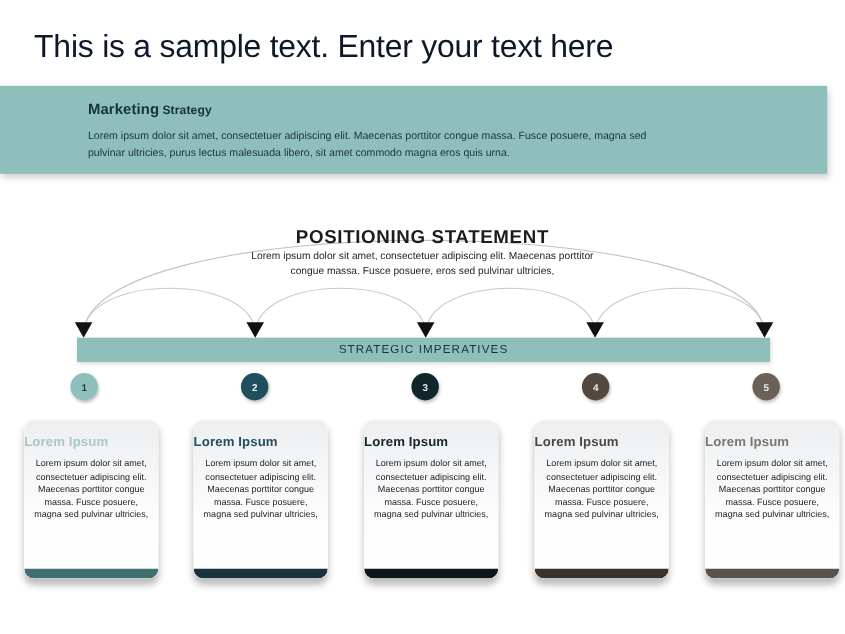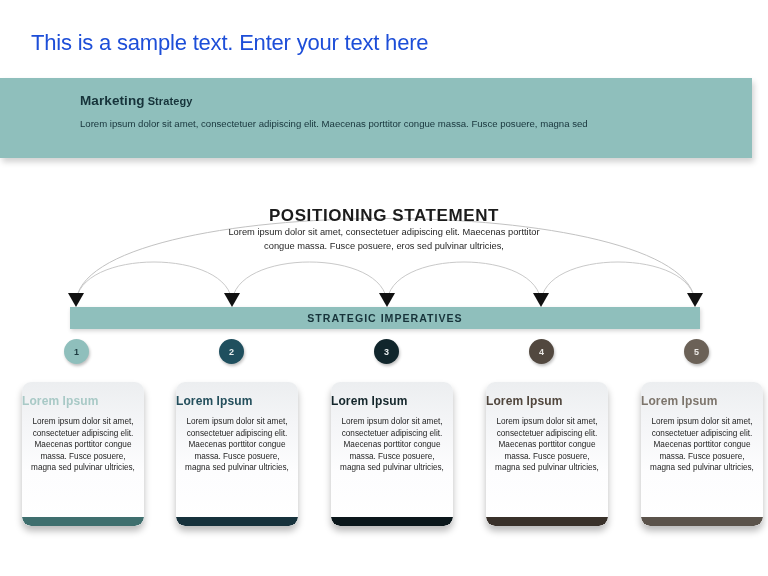--- a/index.html
+++ b/index.html
@@ -5,21 +5,21 @@
   html,body{margin:0;padding:0;}
   body{
     width:768px;height:576px;overflow:hidden;background:#ffffff;
     font-family:"Liberation Sans", sans-serif;position:relative;
   }
   #slide{position:absolute;inset:0;width:768px;height:576px;background:#fff;}
 
   
   .slide-title{
     position:absolute;left:31px;top:21px;width:700px;height:44px;
-    font-size:22px;line-height:44px;color:#1d4ed8;font-weight:400;
+    font-size:29px;line-height:44px;color:#0f172a;font-weight:400;
     letter-spacing:-0.2px;white-space:nowrap;
   }
 
   
   .banner{
     position:absolute;left:0;top:78px;width:752px;height:80px;
     background:#8fbfbc;
     box-shadow:2px 4px 6px rgba(0,0,0,0.18);
   }
   .banner-head{
@@ -48,21 +48,21 @@
   }
   .ps-body span{display:block;}
 
   
   .si-bar{
     position:absolute;left:70px;top:307px;width:630px;height:22px;
     background:#8fbfbc;box-shadow:1px 2px 4px rgba(0,0,0,0.17);
   }
   .si-bar-label{
     position:absolute;inset:0;display:flex;align-items:center;justify-content:center;
-    font-size:10.6px;font-weight:bold;color:#17333a;letter-spacing:1.0px;
+    font-size:10.6px;font-weight:normal;color:#17333a;letter-spacing:1.0px;
   }
 
   
   .circle{
     position:absolute;top:339px;width:25px;height:25px;border-radius:50%;
     display:flex;align-items:center;justify-content:center;
     font-size:9px;font-weight:bold;
     box-shadow:1px 2px 3px rgba(0,0,0,0.25);
   }
 
@@ -91,20 +91,21 @@
 <div id="slide">
 
   <div class="slide-title">This is a sample text. Enter your text here</div>
 
   <div class="banner">
     <div class="banner-head">
       <span class="b-strong">Marketing</span><span class="b-light">Strategy</span>
     </div>
     <div class="banner-body">
       <span>Lorem ipsum dolor sit amet, consectetuer adipiscing elit. Maecenas porttitor congue massa. Fusce posuere, magna sed</span>
+      <span>pulvinar ultricies, purus lectus malesuada libero, sit amet commodo  magna eros quis urna.</span>
     </div>
   </div>
 
   <svg class="connector-svg" viewBox="0 0 768 135">
 
     <path d="M 76 124 C 76 10, 695 10, 695 124" fill="none" stroke="#c2c2c2" stroke-width="1"></path>
 
     <path d="M 76 124 C 76 68, 232 68, 232 124" fill="none" stroke="#c9c9c9" stroke-width="1"></path>
     <path d="M 232 124 C 232 68, 387 68, 387 124" fill="none" stroke="#c9c9c9" stroke-width="1"></path>
     <path d="M 387 124 C 387 68, 541 68, 541 124" fill="none" stroke="#c9c9c9" stroke-width="1"></path>

